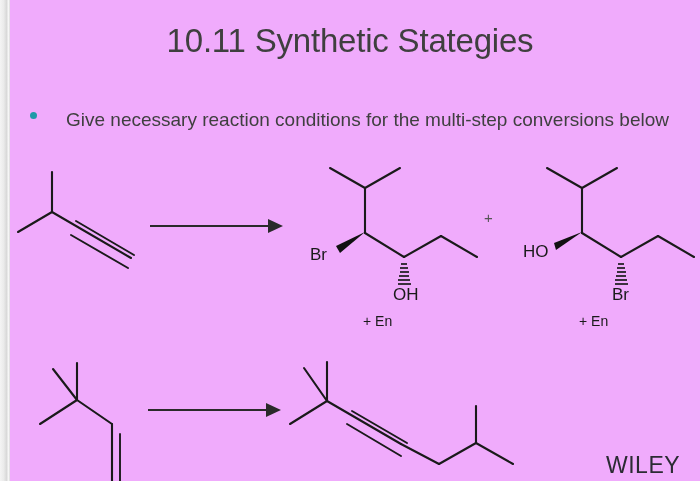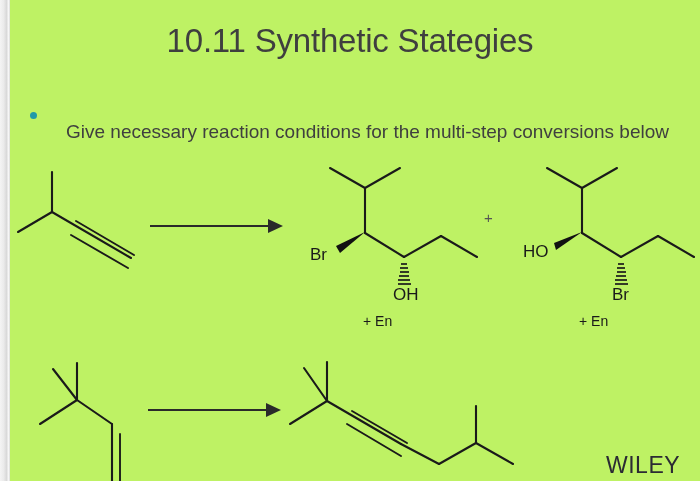--- a/index.html
+++ b/index.html
@@ -6,21 +6,21 @@
   html,body{margin:0;padding:0;}
   body{
     width:700px;height:481px;
     background:#ffffff;
     font-family:"Liberation Sans", sans-serif;
     overflow:hidden;
     position:relative;
   }
   #slide{
     position:absolute;left:0;top:0;width:700px;height:481px;
-    background:#bef264;
+    background:#f0abfc;
     overflow:hidden;
   }
   
   .edge-stripe{
     position:absolute;left:0;top:0;width:9px;height:481px;
     background:linear-gradient(to right,#f4f4f4 0%,#ebebeb 40%,#d9d9d9 72%,#fdfdfd 100%);
   }
   .edge-line{
     position:absolute;left:9px;top:0;width:1px;height:481px;
     background:#e3e3e3;
@@ -37,21 +37,21 @@
   }
   .bullet-row{
     position:absolute;left:30px;top:102px;width:640px;
   }
   .bullet-dot{
     position:absolute;left:0px;top:10px;
     width:7px;height:7px;border-radius:50%;
     background:#1f9aa8;
   }
   .bullet-text{
-    position:absolute;left:36px;top:16px;width:610px;
+    position:absolute;left:36px;top:4px;width:610px;
     font-size:19px;line-height:27px;color:#3f3f3f;
     font-family:"Liberation Sans", sans-serif;
   }
   svg.scheme{
     position:absolute;left:0;top:0;width:700px;height:481px;
     pointer-events:none;
   }
   .atomlabel{
     font-family:"Liberation Sans", sans-serif;
     font-size:17px;fill:#1a1a1a;

